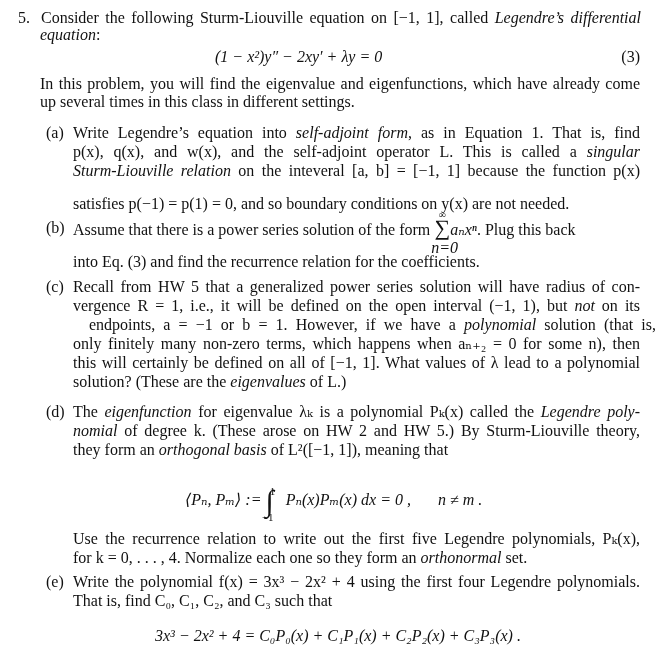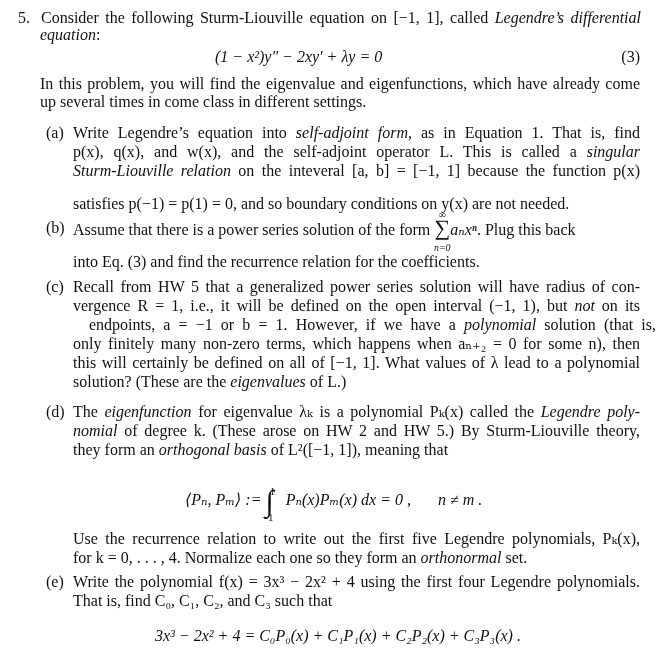--- a/index.html
+++ b/index.html
@@ -7,39 +7,39 @@
          font-family:"Liberation Serif","DejaVu Serif",serif; font-size:16px; color:#111; }
   .line { position:absolute; white-space:nowrap; line-height:17px; }
   .j { text-align:justify; text-align-last:justify; }
   .num { position:absolute; left:18px; }
   .lab { position:absolute; left:46px; }
   i, .m { font-style:italic;text-align:right; }
   .eq { position:absolute; white-space:nowrap; }
   .eqnum { position:absolute; right:18px; }
   .sumblk { display:inline-block; position:relative; width:16px; text-align:center; }
   .sumtop { position:absolute; top:-13px; left:0; width:16px; font-size:10px; text-align:center; }
-  .sumbot { position:absolute; top:20px; left:-3px; width:22px; font-size:10px; text-align:center; font-style:italic; }
+  .sumbot { position:absolute; top:20px; left:-3px; width:22px; font-size:16px; text-align:center; font-style:italic; }
   .sig { font-size:22px; line-height:17px; }
   .int { font-size:30px; vertical-align:-6px; line-height:0; }
   .intlims { display:inline-block; position:relative; width:8px; }
   .intlims .u { position:absolute; top:-20px; left:-4px; font-size:11px; }
   .intlims .d { position:absolute; top:6px; left:-12px; font-size:11px; }
 </style>
 </head>
 <body>
 
 <div class="line num" style="top:9px;">5.</div>
 <div class="line j" style="top:9px; left:41px; width:600px;"><span>Consider the following Sturm-Liouville equation on [−1, 1], called </span><i>Legendre’s differential</i></div>
 <div class="line" style="top:26px; left:40px;"><i>equation</i><span>:</span></div>
 
 <div class="eq m" style="top:48px; left:215px;">(1 − x²)y″ − 2xy′ + λy = 0</div>
 <div class="eq eqnum" style="top:48px;">(3)</div>
 
 <div class="line j" style="top:75px; left:40px; width:600px;">In this problem, you will find the eigenvalue and eigenfunctions, which have already come</div>
-<div class="line" style="top:93px; left:40px;">up several times in come class in different settings.</div>
+<div class="line" style="top:93px; left:40px;">up several times in this class in different settings.</div>
 
 <div class="line lab" style="top:124px;">(a)</div>
 <div class="line j" style="top:124px; left:73px; width:567px;"><span>Write Legendre’s equation into </span><i>self-adjoint form</i><span>, as in Equation 1.  That is, find</span></div>
 <div class="line j" style="top:143px; left:73px; width:567px;"><span>p(x), q(x), and w(x), and the self-adjoint operator L.  This is called a </span><i>singular</i></div>
 <div class="line j" style="top:162px; left:73px; width:567px;"><i>Sturm-Liouville relation</i><span> on the inteveral [a, b] = [−1, 1] because the function p(x)</span></div>
 <div class="line" style="top:195px; left:73px;">satisfies p(−1) = p(1) = 0, and so boundary conditions on y(x) are not needed.</div>
 
 <div class="line lab" style="top:219px;">(b)</div>
 <div class="line" style="top:219px; left:73px; width:567px;"><span>Assume that there is a power series solution of the form </span><span class="sumblk"><span class="sumtop">∞</span><span class="sig">∑</span><span class="sumbot">n=0</span></span><i>aₙxⁿ</i><span>.  Plug this back</span></div>
 <div class="line" style="top:253px; left:73px;">into Eq. (3) and find the recurrence relation for the coefficients.</div>

